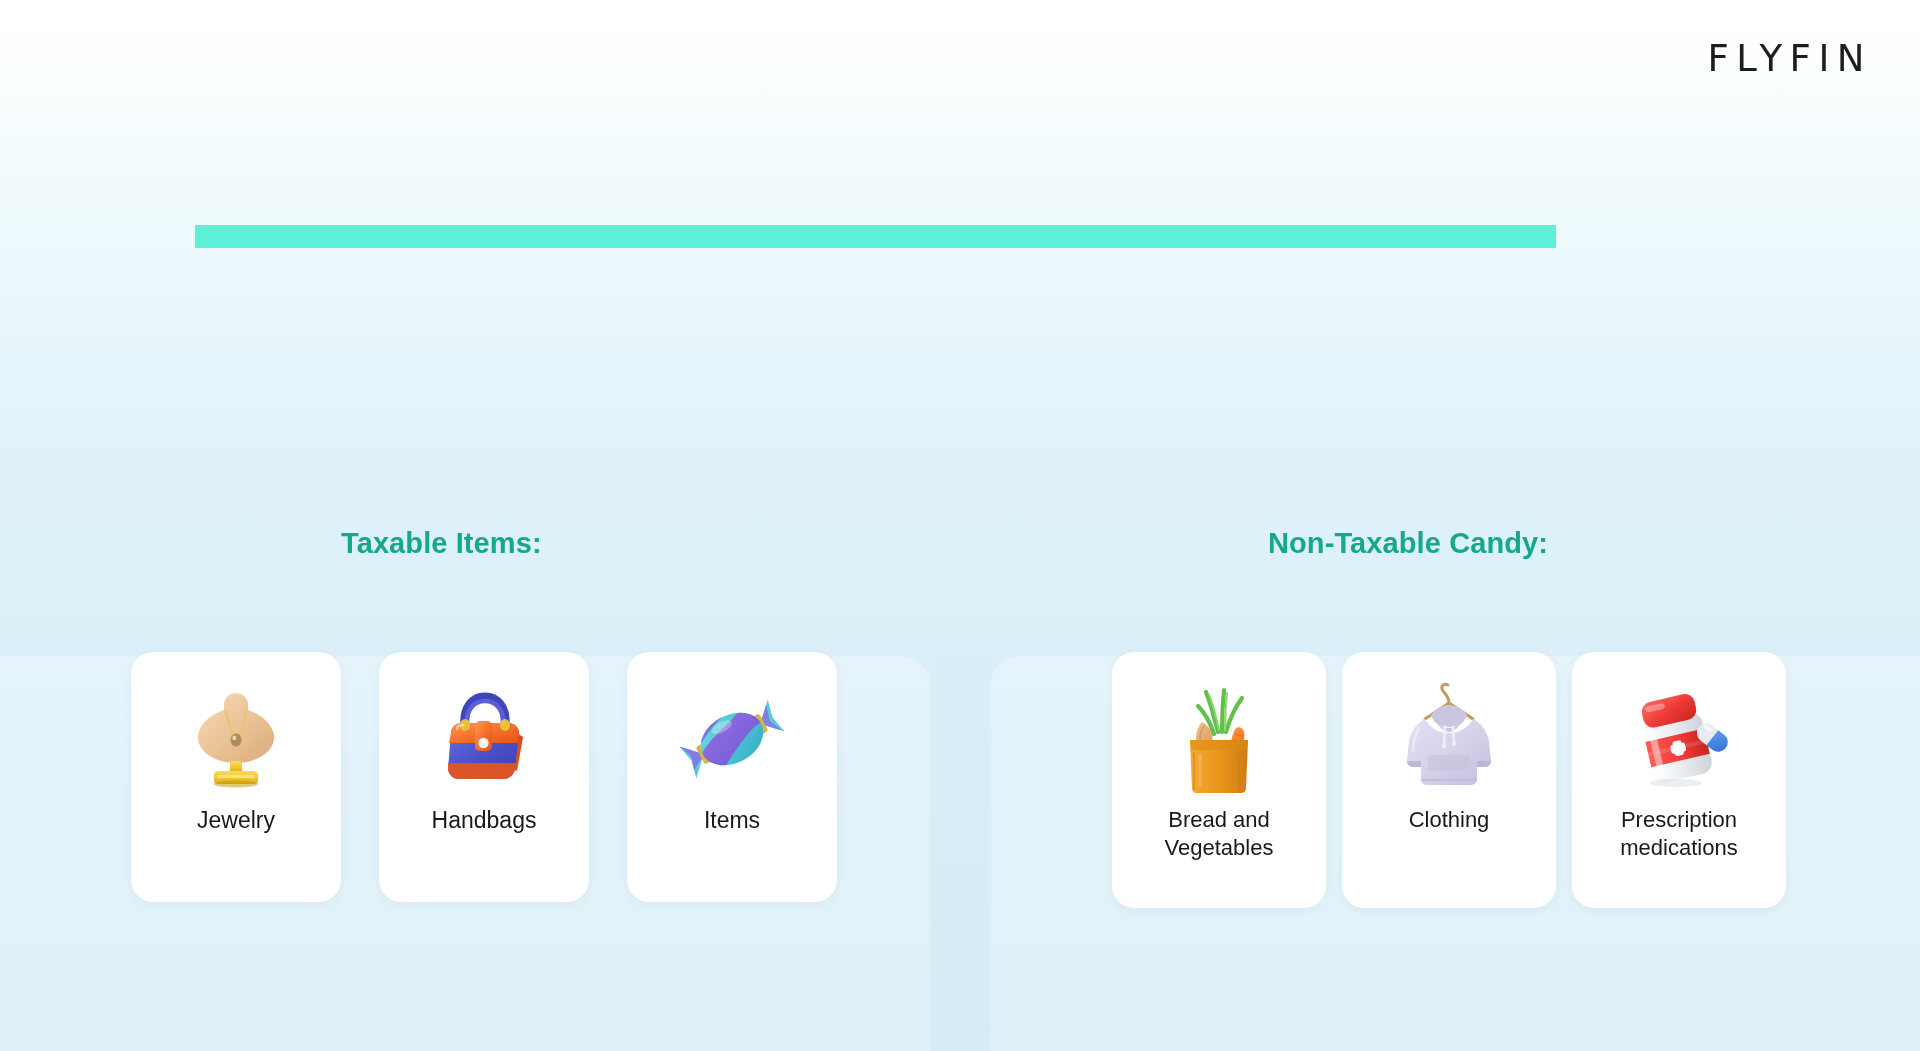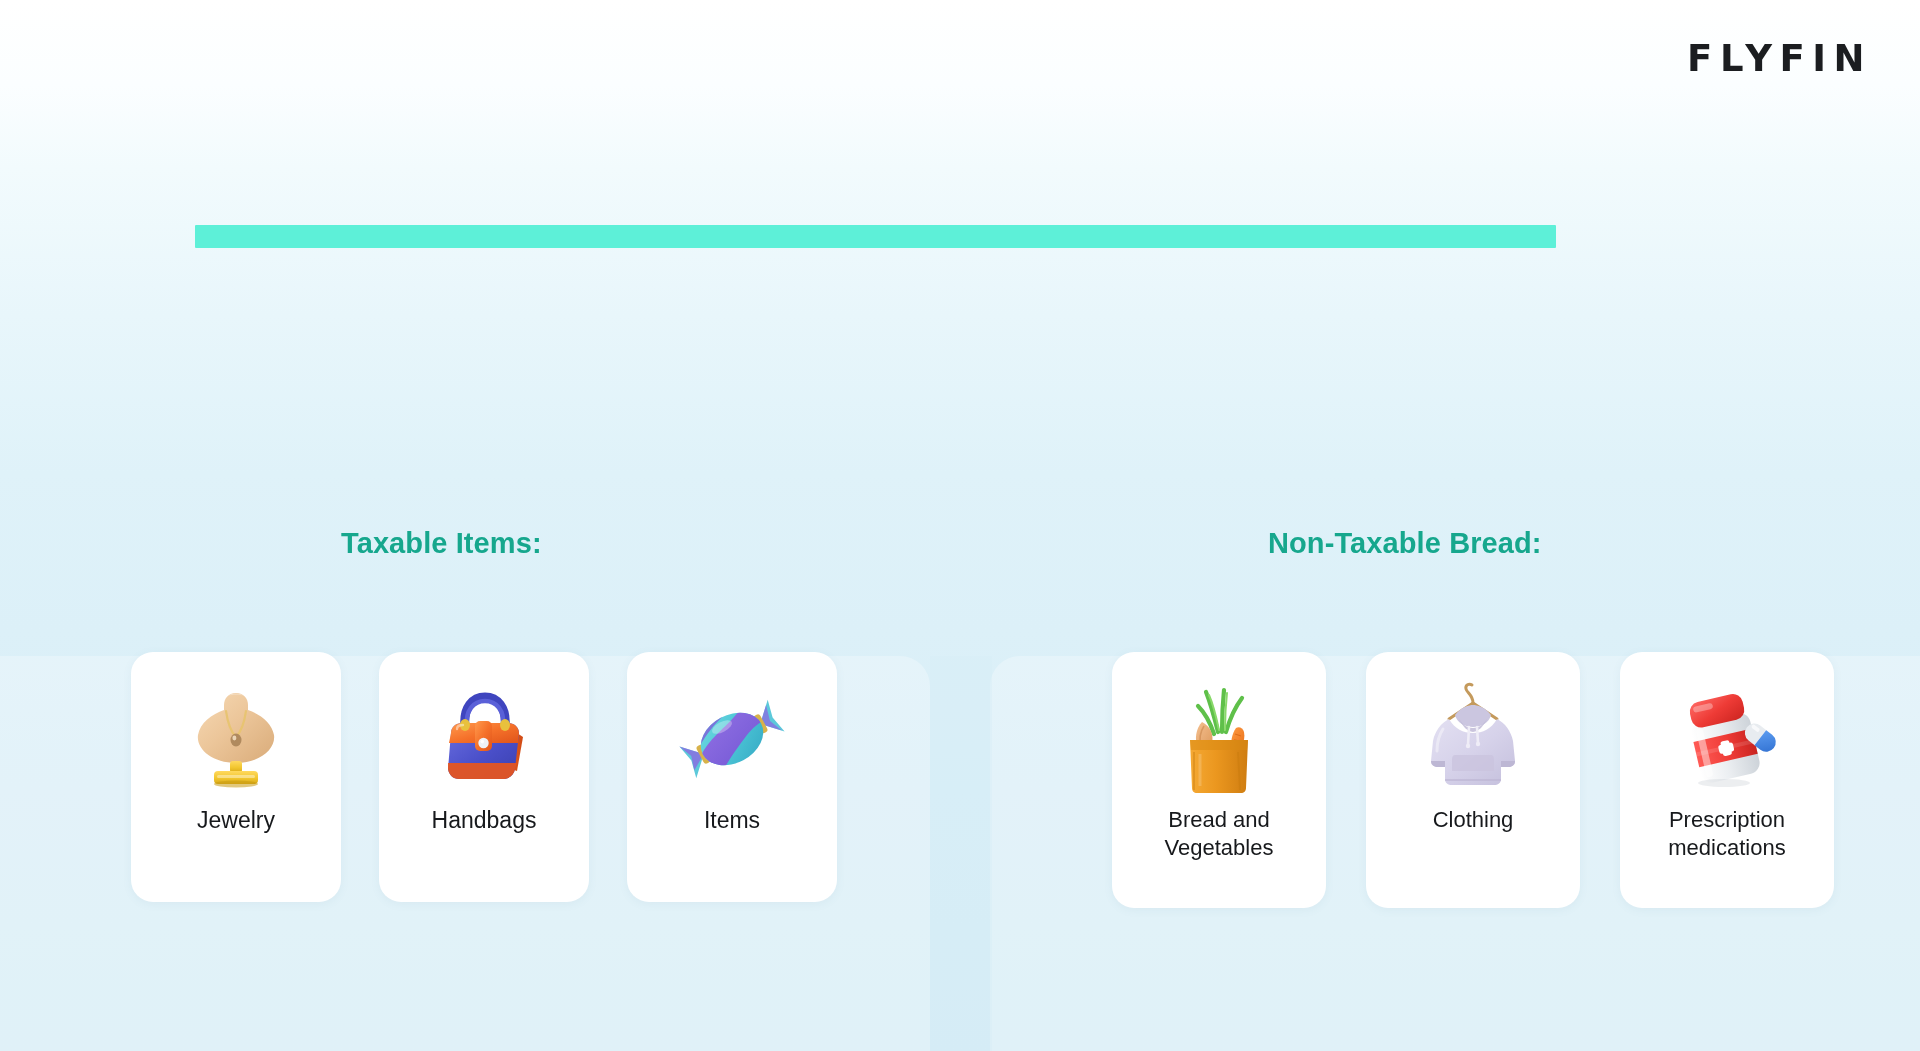--- a/index.html
+++ b/index.html
@@ -60,21 +60,21 @@
     background: rgba(214,237,246,0.45);
     pointer-events: none;
   }
 
   
   .logo {
     position: absolute;
     top: 40px;
     right: 48px;
     font-size: 37px;
-    font-weight: 700;
+    font-weight: 400;
     letter-spacing: 7.5px;
     color: #1b1d20;
     font-family: "DejaVu Sans", sans-serif;
     line-height: 1;
     white-space: nowrap;
   }
 
   
   .title-block {
     position: absolute;
@@ -120,21 +120,21 @@
   .sec-head.taxable     { left: 341px;  top: 519px; }
   .sec-head.non-taxable { left: 1268px; top: 519px; }
 
   
   .card-row {
     position: absolute;
     display: flex;
     align-items: flex-start;
   }
   .card-row.taxable     { left: 131px;  top: 652px; gap: 38px; }
-  .card-row.non-taxable { left: 1112px; top: 652px; gap: 40px; }
+  .card-row.non-taxable { left: 1112px; top: 652px; gap: 16px; }
 
   .card {
     background: #ffffff;
     border-radius: 22px;
     box-shadow: 0 2px 10px rgba(80,130,160,0.07);
     display: flex;
     flex-direction: column;
     align-items: center;
     justify-content: flex-start;
     padding-top: 26px;
@@ -177,21 +177,21 @@
     <div class="title-line">
       <span class="hl hl-1"></span>
     </div>
     <div class="title-line">
       <span class="hl hl-2"></span>
     </div>
   </div>
 
   <div class="sec-head taxable">Taxable Items:</div>
 
-  <div class="sec-head non-taxable">Non-Taxable Bread:</div>
+  <div class="sec-head non-taxable">Non-Taxable Candy:</div>
 
   <div class="card-row taxable">
 
     <div class="card sz-a">
       <div class="card-icon">
         <svg width="104" height="112" viewBox="0 0 104 112">
           <defs>
             <linearGradient id="jwBust" x1="0" y1="0" x2="1" y2="1">
               <stop offset="0%" stop-color="#f6d9b4"></stop>
               <stop offset="45%" stop-color="#ecc69a"></stop>

